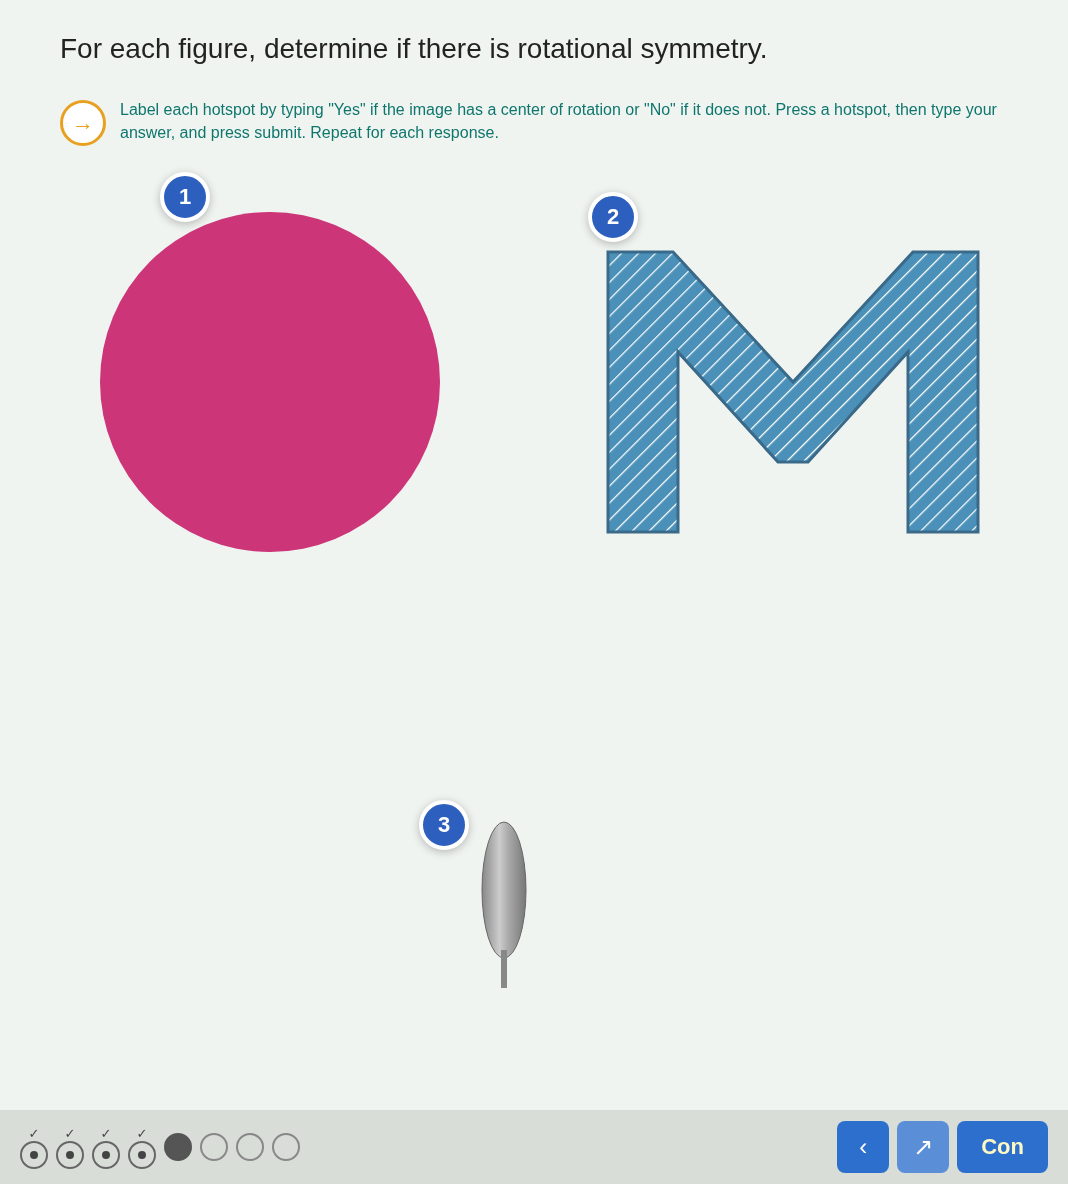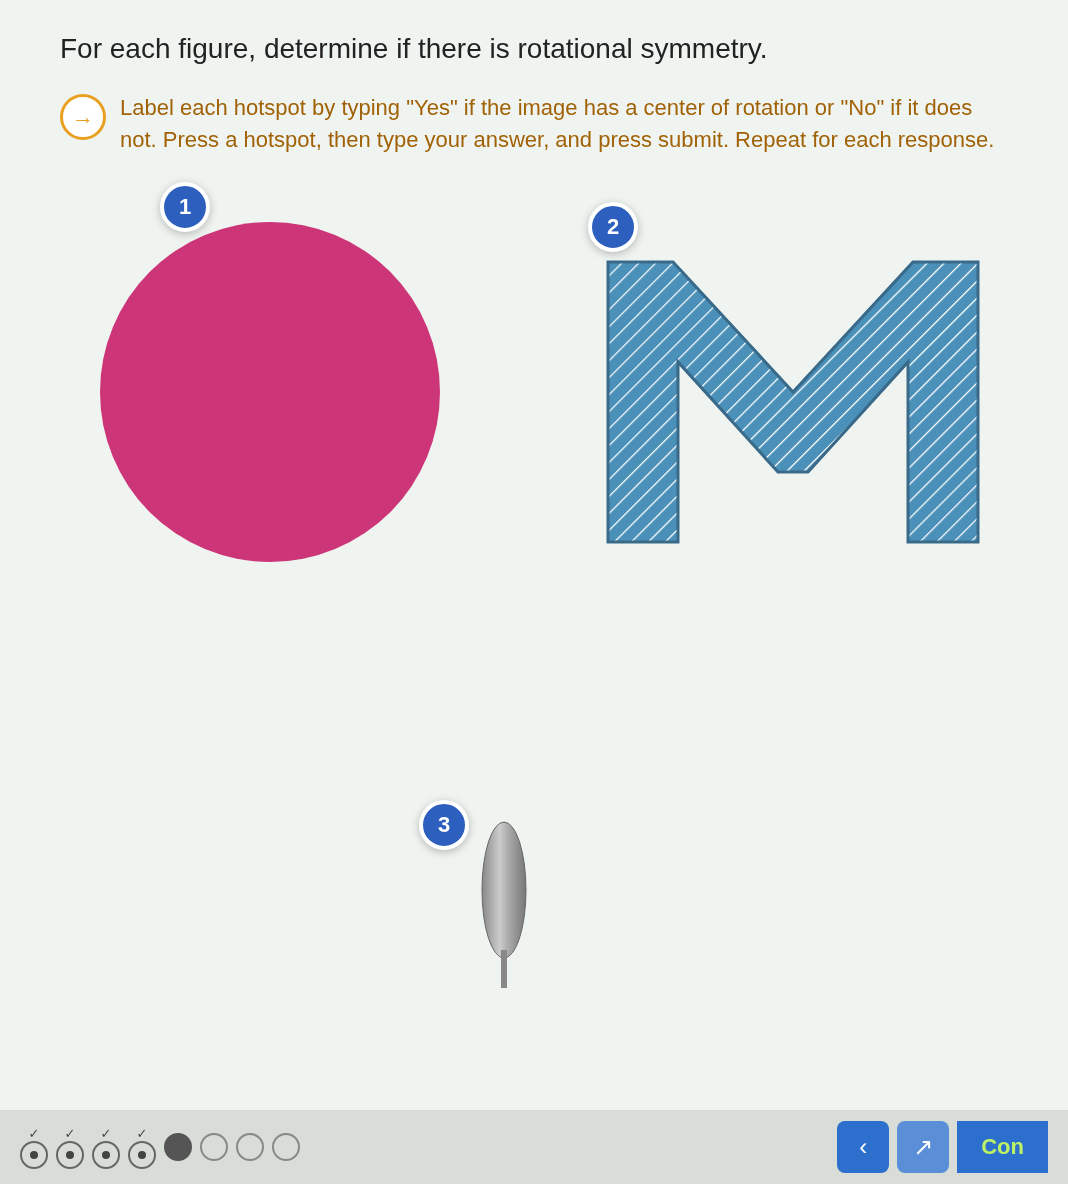--- a/index.html
+++ b/index.html
@@ -18,21 +18,21 @@
       width: 100%;
       height: 1110px;
       padding: 30px 60px 20px 60px;
       position: relative;
     }
 
     .instruction-text {
       font-size: 28px;
       color: #222;
       line-height: 1.35;
-      margin-bottom: 24px;
+      margin-bottom: 30px;
       font-weight: normal;
     }
 
     .direction-box {
       display: flex;
       align-items: flex-start;
       gap: 14px;
       margin-bottom: 36px;
     }
 
@@ -48,22 +48,22 @@
       flex-shrink: 0;
       margin-top: 2px;
     }
 
     .arrow-circle span {
       font-size: 22px;
       color: #e8a020;
     }
 
     .direction-text {
-      font-size: 22px;
-      color: #a16207;
+      font-size: 16px;
+      color: #0f766e;
       line-height: 1.45;
     }
 
     .figures-area {
       display: flex;
       flex-direction: row;
       align-items: flex-start;
       justify-content: space-between;
       position: relative;
       margin-top: 10px;
@@ -176,22 +176,22 @@
 
     .nav-btn.expand {
       background: #5a8fd8;
     }
 
     .continue-btn {
       height: 52px;
       padding: 0 24px;
       background: #2c6fcd;
       border: none;
-      border-radius: 0;
-      color: #bef264;
+      border-radius: 8px;
+      color: #fef9c3;
       font-size: 22px;
       font-weight: bold;
       cursor: pointer;
     }
 
     
     .m-svg-wrapper {
       width: 390px;
       height: 300px;
       position: relative;

